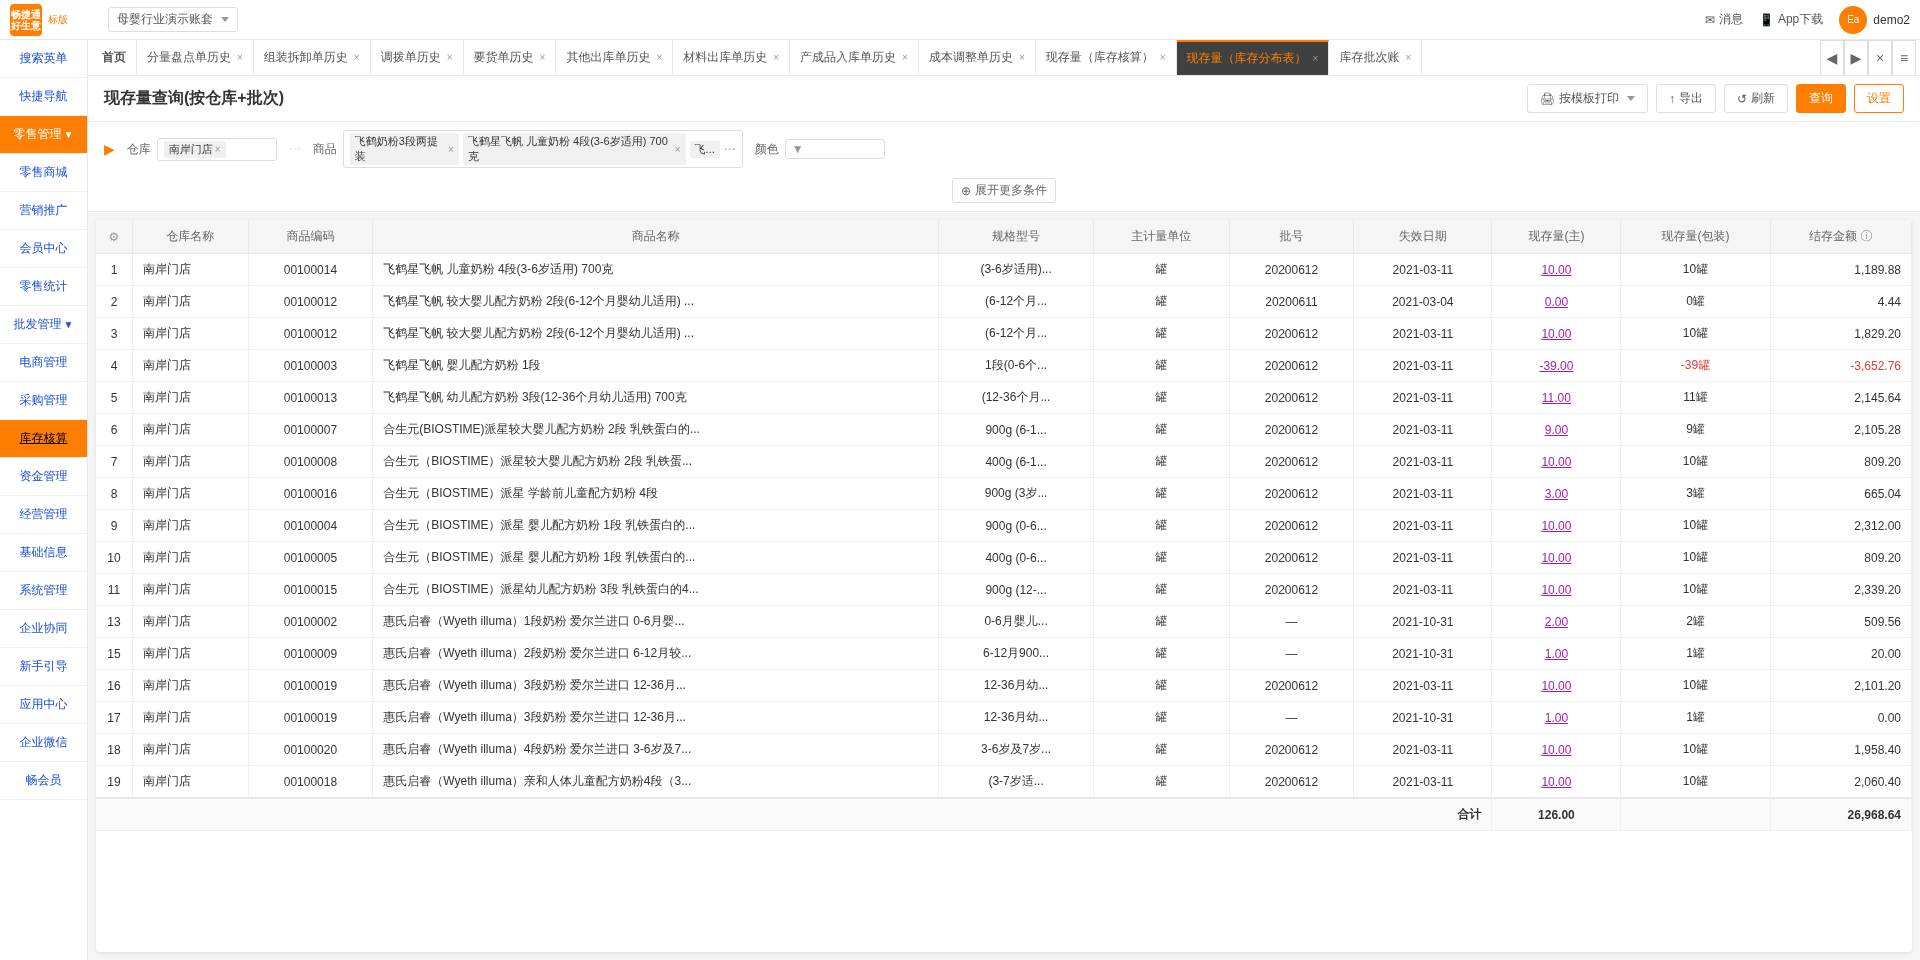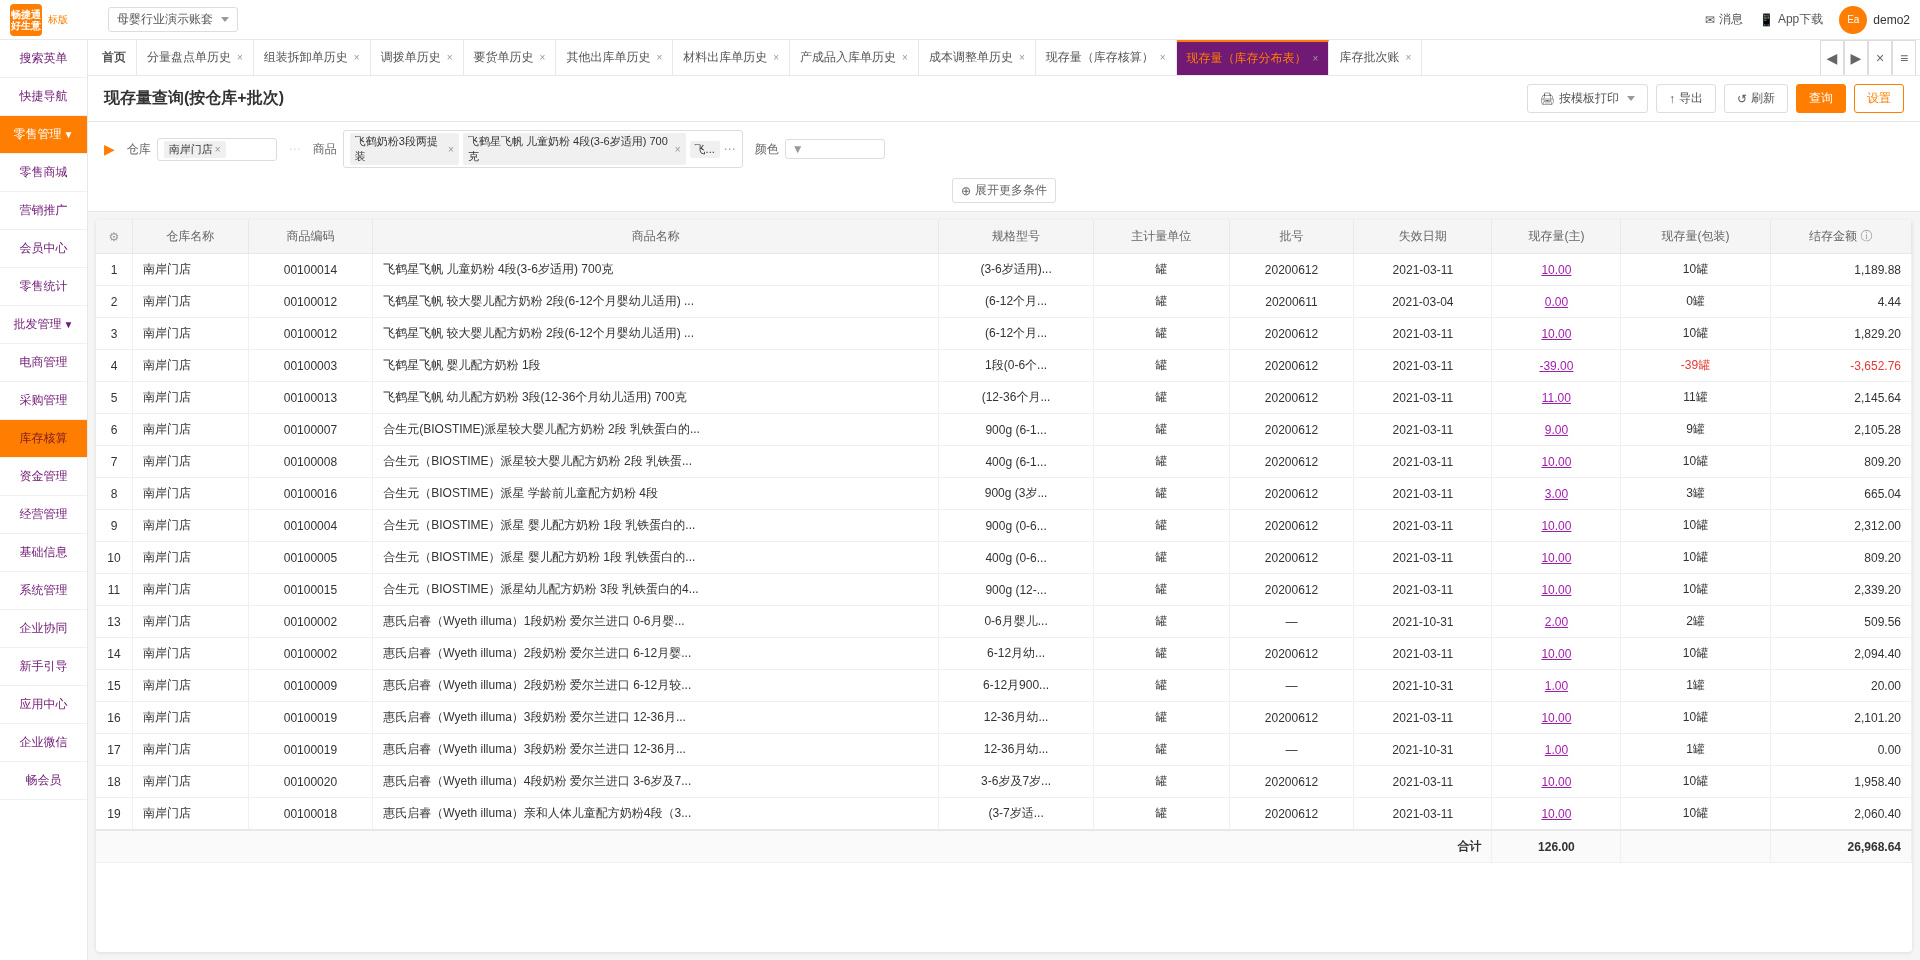--- a/index.html
+++ b/index.html
@@ -16,31 +16,31 @@
     .industry-selector { display: flex; align-items: center; gap: 4px; font-size: 12px; color: #555; cursor: pointer; border: 1px solid #ddd; padding: 3px 8px; border-radius: 3px; margin-left: 10px; }
     .top-bar-right { margin-left: auto; display: flex; align-items: center; gap: 16px; }
     .top-bar-btn { display: flex; align-items: center; gap: 4px; font-size: 12px; color: #555; cursor: pointer; }
     .avatar-circle { width: 28px; height: 28px; border-radius: 50%; background: #ff7d00; color: white; display: flex; align-items: center; justify-content: center; font-size: 12px; }
 
     
     .main-wrapper { display: flex; flex: 1; overflow: hidden; }
 
     
     .sidebar { width: 88px; background: #fff; border-right: 1px solid #e8e8e8; display: flex; flex-direction: column; flex-shrink: 0; overflow-y: auto; }
-    .sidebar-item { padding: 10px 4px; text-align: center; cursor: pointer; font-size: 12px; color: #701a75; border-bottom: 1px solid #f0f0f0; }
+    .sidebar-item { padding: 10px 4px; text-align: center; cursor: pointer; font-size: 12px; color: #1d4ed8; border-bottom: 1px solid #f0f0f0; }
     .sidebar-item.active { background: #ff7d00; color: white; }
     .sidebar-item.has-arrow { display: flex; align-items: center; justify-content: center; gap: 2px; }
 
     
     .right-panel { flex: 1; display: flex; flex-direction: column; overflow: hidden; }
 
     
     .tab-bar { height: 36px; background: #fff; display: flex; align-items: center; border-bottom: 1px solid #e8e8e8; overflow-x: auto; flex-shrink: 0; padding: 0 4px; }
     .tab-item { display: flex; align-items: center; gap: 4px; padding: 0 10px; height: 36px; border-right: 1px solid #e8e8e8; font-size: 12px; color: #555; cursor: pointer; white-space: nowrap; flex-shrink: 0; }
-    .tab-item.active { background: #701a75; color: #ff7d00; border-top: 2px solid #ff7d00; }
+    .tab-item.active { background: #404040; color: #ff7d00; border-top: 2px solid #ff7d00; }
     .tab-item.home { font-weight: bold; }
     .tab-close { font-size: 10px; color: #999; margin-left: 2px; cursor: pointer; }
     .tab-nav-btns { display: flex; align-items: center; margin-left: auto; flex-shrink: 0; }
     .tab-nav-btn { width: 24px; height: 36px; display: flex; align-items: center; justify-content: center; cursor: pointer; color: #666; font-size: 14px; border: 1px solid #ddd; }
 
     
     .page-content { flex: 1; overflow: hidden; display: flex; flex-direction: column; padding: 0; background: #f5f5f5; }
 
     
     .page-header { background: #fff; padding: 8px 16px; display: flex; align-items: center; justify-content: space-between; border-bottom: 1px solid #e8e8e8; flex-shrink: 0; }
@@ -131,21 +131,21 @@
       <div class="sidebar-item">零售商城</div>
       <div class="sidebar-item">营销推广</div>
       <div class="sidebar-item">会员中心</div>
       <div class="sidebar-item">零售统计</div>
       <div class="sidebar-item has-arrow">
         <span>批发管理</span>
         <span style="font-size:10px;">▼</span>
       </div>
       <div class="sidebar-item">电商管理</div>
       <div class="sidebar-item">采购管理</div>
-      <div class="sidebar-item" style="background:#ff7d00;color:#7f1d1d;">库存核算</div>
+      <div class="sidebar-item" style="background:#ff7d00;color:#000000;text-decoration:underline;">库存核算</div>
       <div class="sidebar-item">资金管理</div>
       <div class="sidebar-item">经营管理</div>
       <div class="sidebar-item">基础信息</div>
       <div class="sidebar-item">系统管理</div>
       <div class="sidebar-item">企业协同</div>
       <div class="sidebar-item">新手引导</div>
       <div class="sidebar-item">应用中心</div>
       <div class="sidebar-item">企业微信</div>
       <div class="sidebar-item">畅会员</div>
     </div>
@@ -453,33 +453,20 @@
                   <td class="text-left">惠氏启睿（Wyeth illuma）1段奶粉 爱尔兰进口 0-6月婴...</td>
                   <td>0-6月婴儿...</td>
                   <td>罐</td>
                   <td>—</td>
                   <td>2021-10-31</td>
                   <td class="link">2.00</td>
                   <td>2罐</td>
                   <td class="text-right">509.56</td>
                 </tr>
                 <tr>
-                  <td>14</td>
-                  <td class="text-left">南岸门店</td>
-                  <td>00100002</td>
-                  <td class="text-left">惠氏启睿（Wyeth illuma）2段奶粉 爱尔兰进口 6-12月婴...</td>
-                  <td>6-12月幼...</td>
-                  <td>罐</td>
-                  <td>20200612</td>
-                  <td>2021-03-11</td>
-                  <td class="link">10.00</td>
-                  <td>10罐</td>
-                  <td class="text-right">2,094.40</td>
-                </tr>
-                <tr>
                   <td>15</td>
                   <td class="text-left">南岸门店</td>
                   <td>00100009</td>
                   <td class="text-left">惠氏启睿（Wyeth illuma）2段奶粉 爱尔兰进口 6-12月较...</td>
                   <td>6-12月900...</td>
                   <td>罐</td>
                   <td>—</td>
                   <td>2021-10-31</td>
                   <td class="link">1.00</td>
                   <td>1罐</td>

